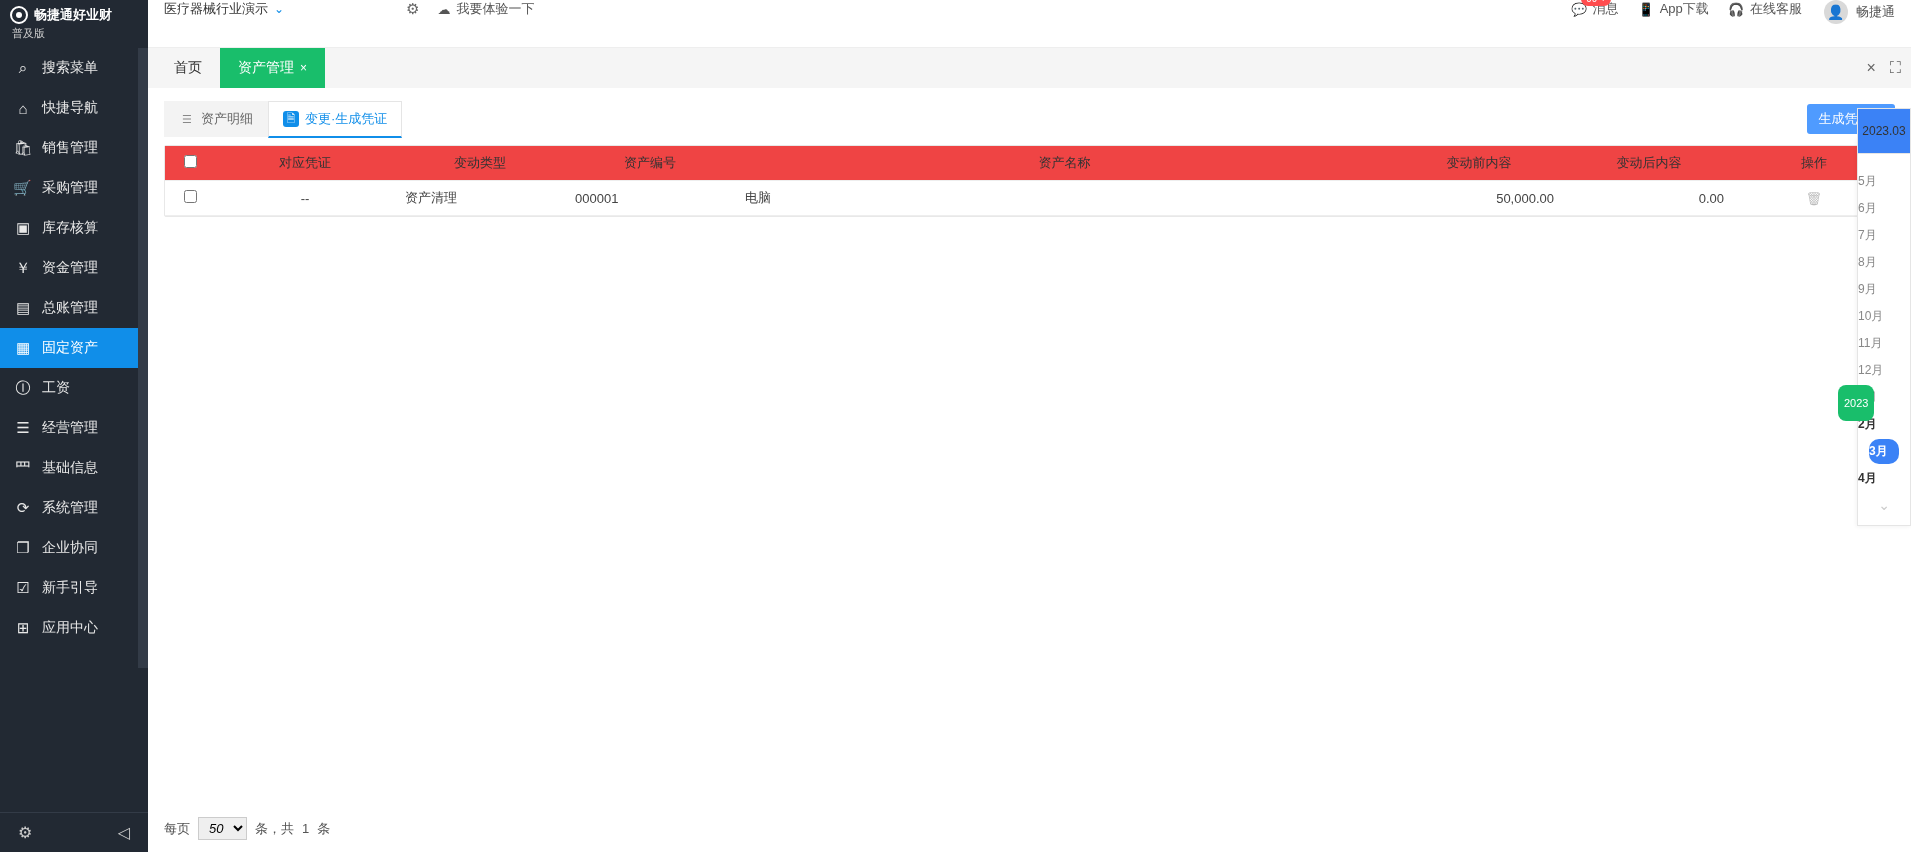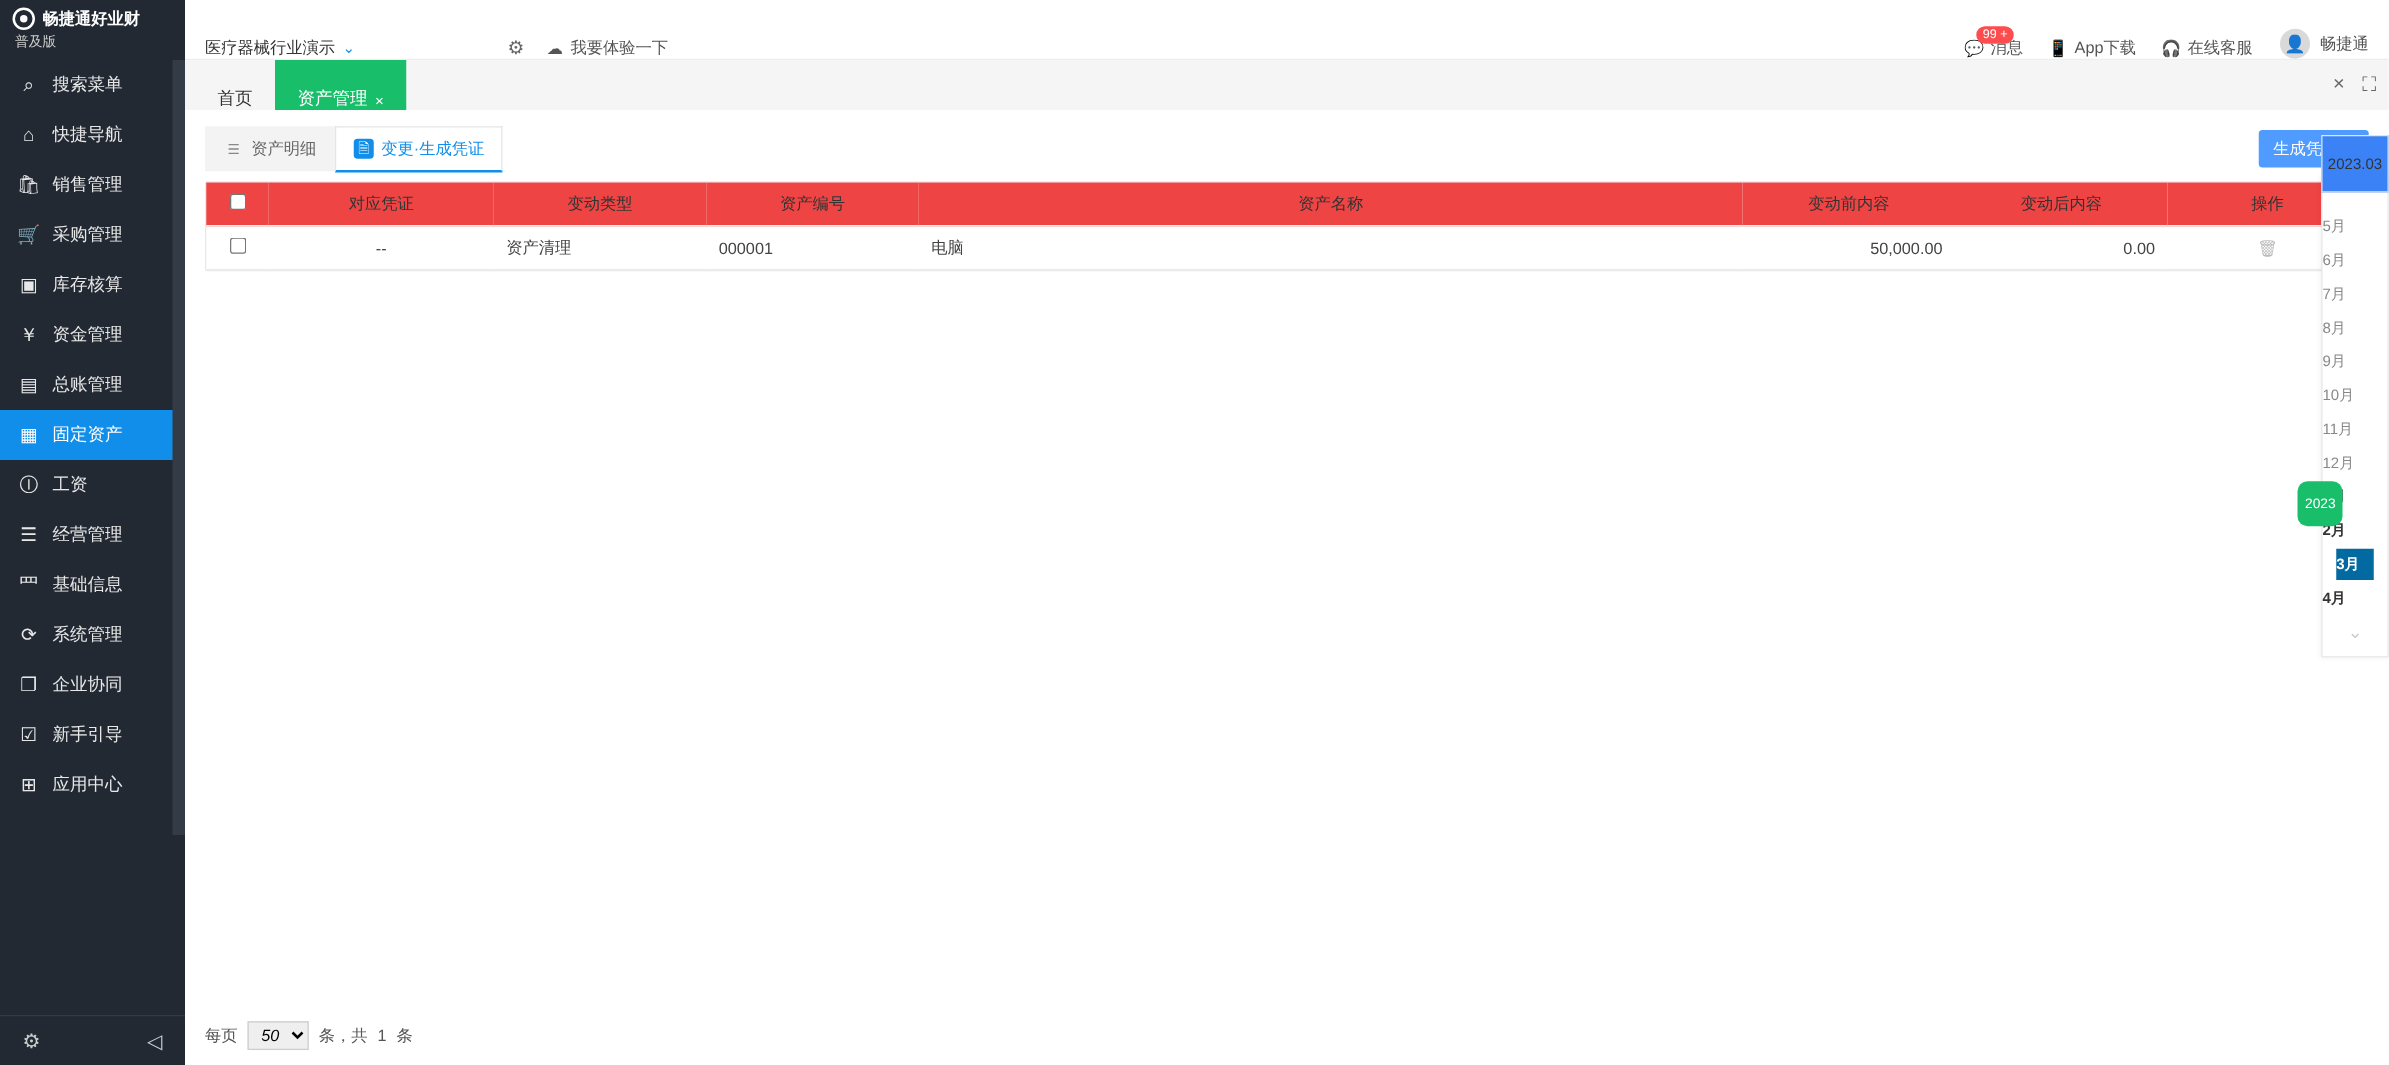--- a/index.html
+++ b/index.html
@@ -14,33 +14,33 @@
 .edition-badge { font-size: 11px; color: #ccc; margin-top: 2px; margin-left: 2px; }
 .nav { flex: 1; overflow-y: auto; }
 .nav-item { display: flex; align-items: center; gap: 10px; padding: 0 14px; height: 40px; cursor: pointer; font-size: 14px; color: #e8e8e8; }
 .nav-item.active { background: #108ee9; color: #fff; }
 .nav-icon { width: 18px; height: 18px; display: flex; align-items: center; justify-content: center; font-size: 15px; }
 .sidebar-scroll-hint { position: absolute; right: 0; top: 48px; width: 10px; height: 620px; background: #333b47; }
 .sidebar-footer { height: 40px; display: flex; align-items: center; justify-content: space-between; padding: 0 18px; border-top: 1px solid #333b47; }
 .gear-ico, .collapse-ico { font-size: 16px; color: #ccc; cursor: pointer; }
 
 .main { flex: 1; display: flex; flex-direction: column; position: relative; }
-.topbar { height: 48px; display: flex; align-items: flex-end; padding: 0 16px; border-bottom: 1px solid #eee; }
+.topbar { height: 48px; display: flex; align-items: flex-start; padding: 0 16px; border-bottom: 1px solid #eee; }
 .tenant-select { display: flex; align-items: center; gap: 6px; color: #333; cursor: pointer; min-width: 230px; }
 .tenant-caret { color: #108ee9; font-size: 12px; }
 .tb-icon { color: #666; margin-left: 12px; cursor: pointer; font-size: 15px; }
 .experience { display: flex; align-items: center; gap: 6px; margin-left: 18px; color: #555; cursor: pointer; }
 .topbar-spacer { flex: 1; }
 .tb-action { display: flex; align-items: center; gap: 5px; margin-left: 20px; color: #555; cursor: pointer; position: relative; }
 .badge { position: absolute; top: -8px; left: 10px; background: #ff4d4f; color: #fff; font-size: 10px; padding: 0 5px; border-radius: 8px; line-height: 14px; }
 .user { display: flex; align-items: center; gap: 8px; margin-left: 22px; cursor: pointer; color: #555; }
 .avatar { width: 24px; height: 24px; border-radius: 50%; background: #d9d9d9; display: flex; align-items: center; justify-content: center; font-size: 14px; color: #fff; }
 
 .tabs-bar { height: 40px; display: flex; align-items: stretch; background: #f5f5f5; padding-left: 8px; position: relative; }
-.tab { display: flex; align-items: flex-end; padding: 0 18px; font-size: 14px; color: #333; cursor: pointer; }
+.tab { display: flex; align-items: center; padding: 0 18px; font-size: 14px; color: #333; cursor: pointer; }
 .tab.active { background: #19be6b; color: #fff; }
 .tab-close { margin-left: 6px; font-size: 12px; }
 .tabs-right { position: absolute; right: 10px; top: 0; height: 40px; display: flex; align-items: center; gap: 14px; }
 .tabs-right span { font-size: 16px; color: #666; cursor: pointer; }
 
 .content { flex: 1; padding: 12px 16px 8px; display: flex; flex-direction: column; position: relative; }
 .subtabs-row { display: flex; align-items: center; justify-content: space-between; }
 .subtabs { display: flex; align-items: flex-end; }
 .subtab { display: flex; align-items: center; gap: 6px; padding: 8px 14px; font-size: 13px; color: #666; cursor: pointer; border: 1px solid transparent; }
 .subtab.plain { background: #f3f3f3; }
@@ -62,21 +62,21 @@
 .expand-handle { position: absolute; right: -1px; top: 0; width: 14px; height: 34px; background: #eef1f5; border: 1px solid #e8e8e8; display: flex; align-items: center; justify-content: center; font-size: 12px; color: #888; cursor: pointer; }
 
 .pager { margin-top: auto; padding: 10px 0 4px; display: flex; align-items: center; gap: 8px; font-size: 13px; color: #555; }
 .pager select { border: 1px solid #ccc; padding: 2px 6px; font-size: 13px; font-style: italic; }
 
 .period-panel { position: absolute; right: 0; top: 138px; width: 54px; background: #fff; border: 1px solid #e5e5e5; box-shadow: -1px 1px 4px rgba(0,0,0,0.05); display: flex; flex-direction: column; align-items: center; padding: 4px 0 8px; gap: 2px; z-index: 5; }
 .period-head { position: absolute; right: 0; top: 108px; width: 54px; height: 46px; background: #3b82f6; border: 1px solid #e5e5e5; display: flex; align-items: center; justify-content: center; font-size: 12px; color: #333; z-index: 6; }
 .period-panel .arrow { color: #ccc; font-size: 14px; margin: 4px 0; cursor: pointer; }
 .period-panel .month { font-size: 12px; color: #888; padding: 4px 0; cursor: pointer; width: 100%; text-align: left; }
 .period-panel .month.strong { color: #333; font-weight: bold; }
-.period-panel .month.active { background: #0369a1; color: #fff; border-radius: 0; width: 30px; }
+.period-panel .month.active { background: #3b82f6; color: #fff; border-radius: 10px; width: 30px; }
 .year-badge { position: absolute; left: -20px; background: #19be6b; color: #fff; font-size: 11px; padding: 12px 6px; border-radius: 8px; }
 .year-row { position: relative; width: 100%; display: flex; justify-content: center; }
 
 input[type=checkbox] { cursor: pointer; }
 </style>
 </head>
 <body>
 
 <div class="app">
   <aside class="sidebar">

